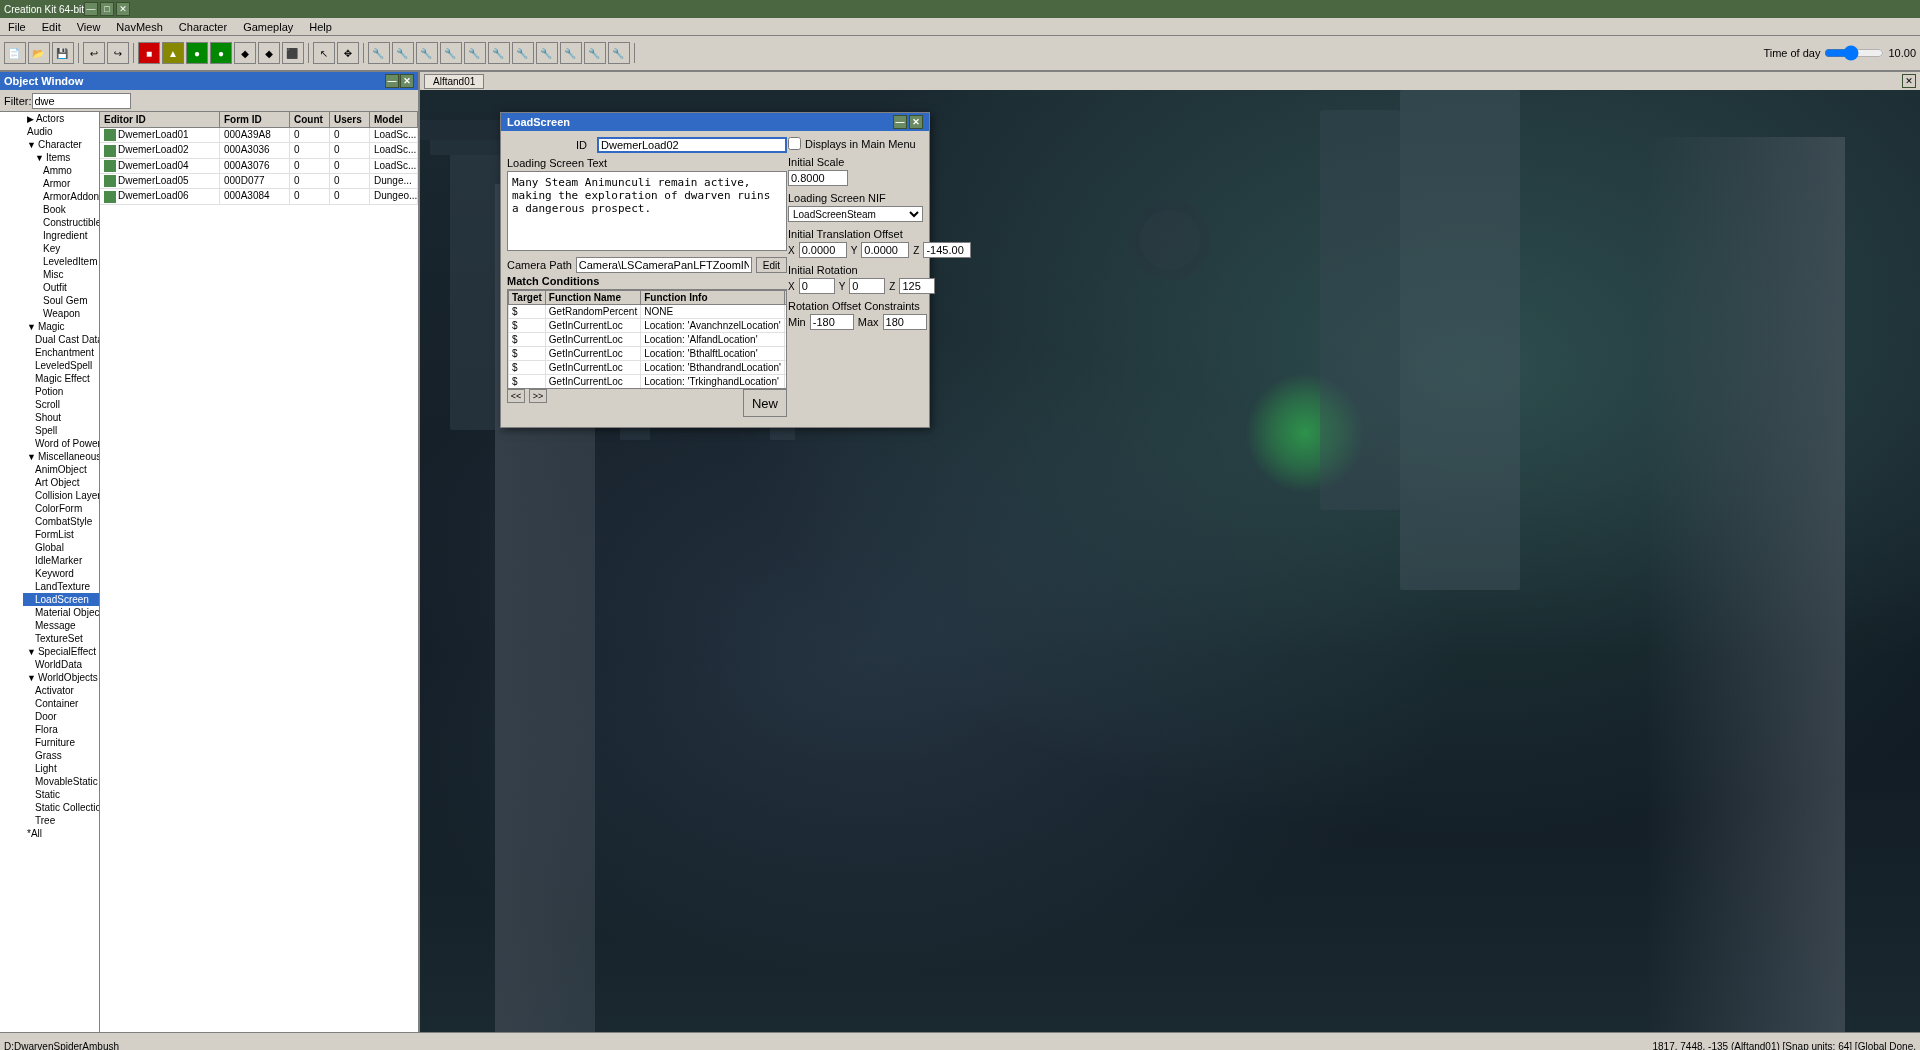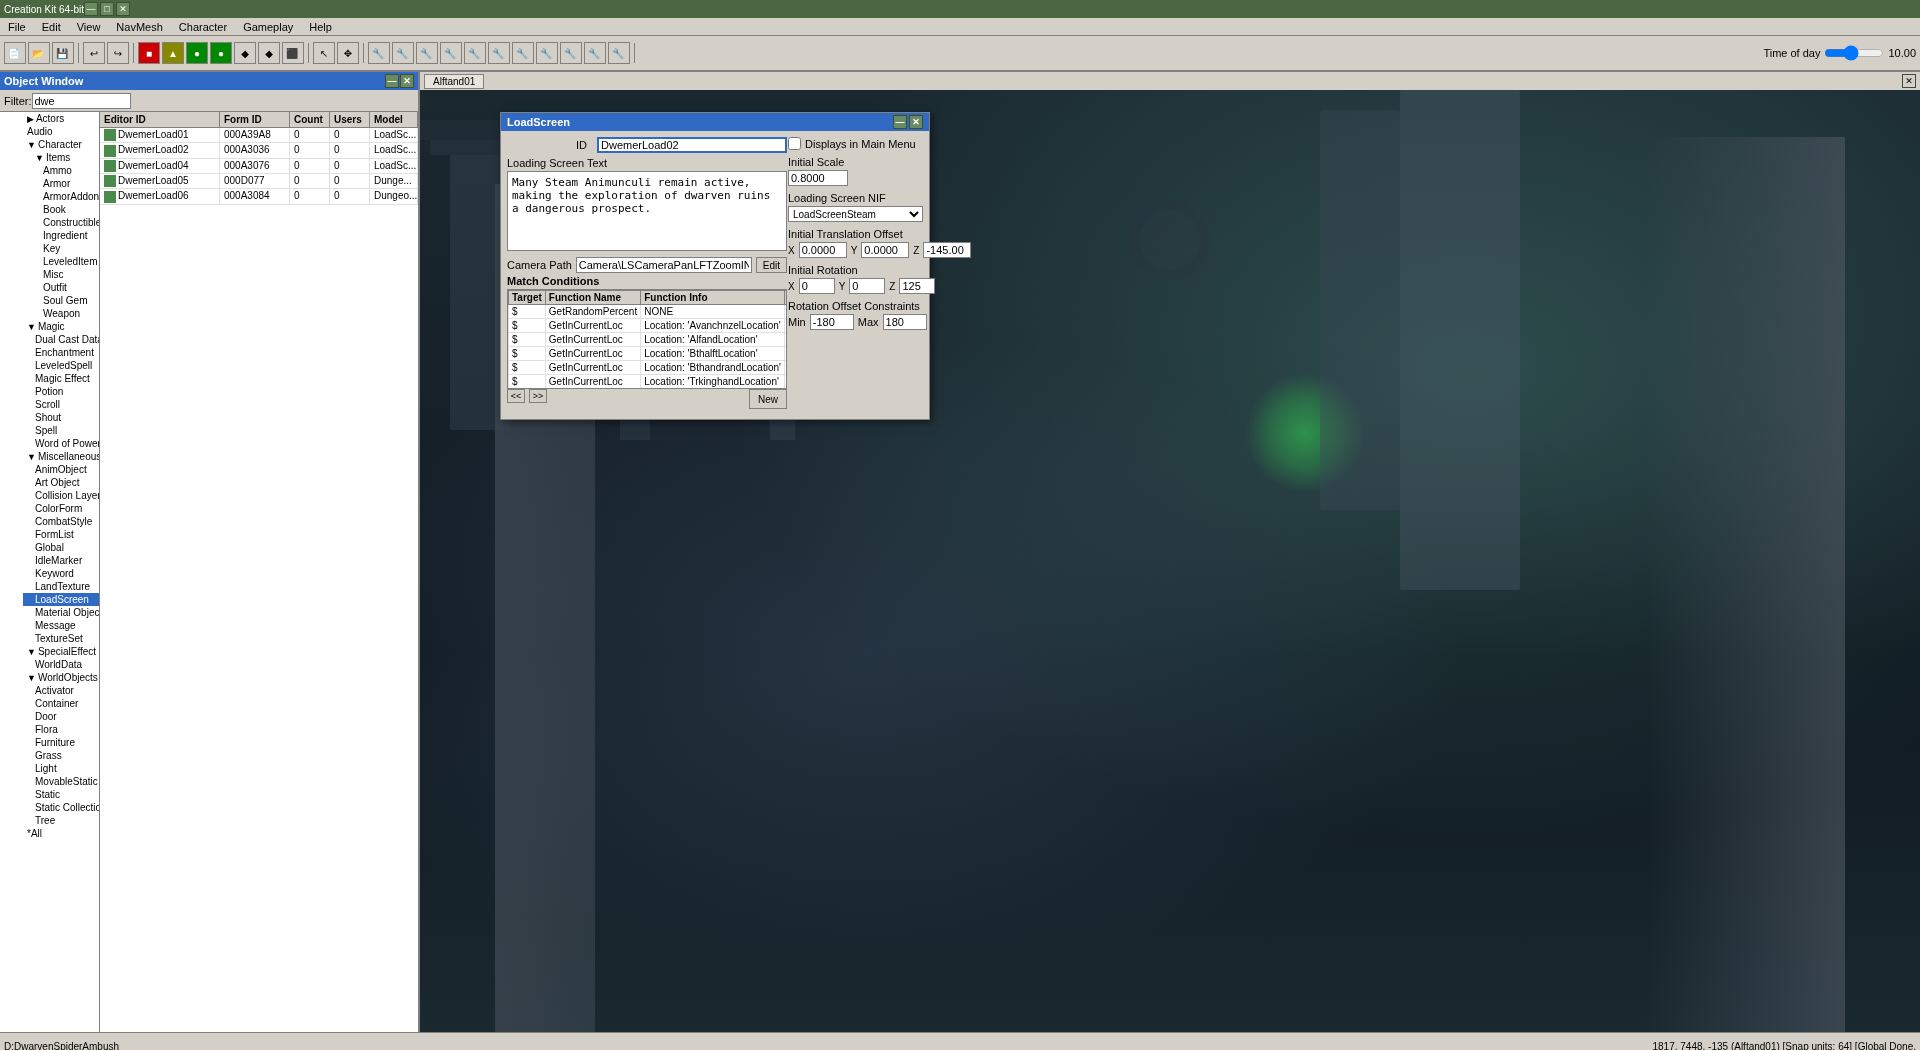--- a/index.html
+++ b/index.html
@@ -322,24 +322,24 @@
     .nav-btn {
       width: 18px; height: 14px;
       background: #d4d0c8;
       border: 1px solid #808080;
       font-size: 9px;
       cursor: pointer;
       display: flex; align-items: center; justify-content: center;
     }
     .new-btn {
       margin-left: auto;
-      height: 20px; padding: 0 8px;
-      background: #d4d0c8;
-      border: 1px solid #808080;
-      font-size: 10px;
+      height: 28px; padding: 0 8px;
+      background: #d4d0c8;
+      border: 1px solid #808080;
+      font-size: 13px;
       cursor: pointer;
     }
 
     .dialog-buttons {
       display: flex; justify-content: center; gap: 8px;
       padding: 4px 6px;
       border-top: 1px solid #808080;
     }
     .dialog-btn {
       width: 70px; height: 20px;

